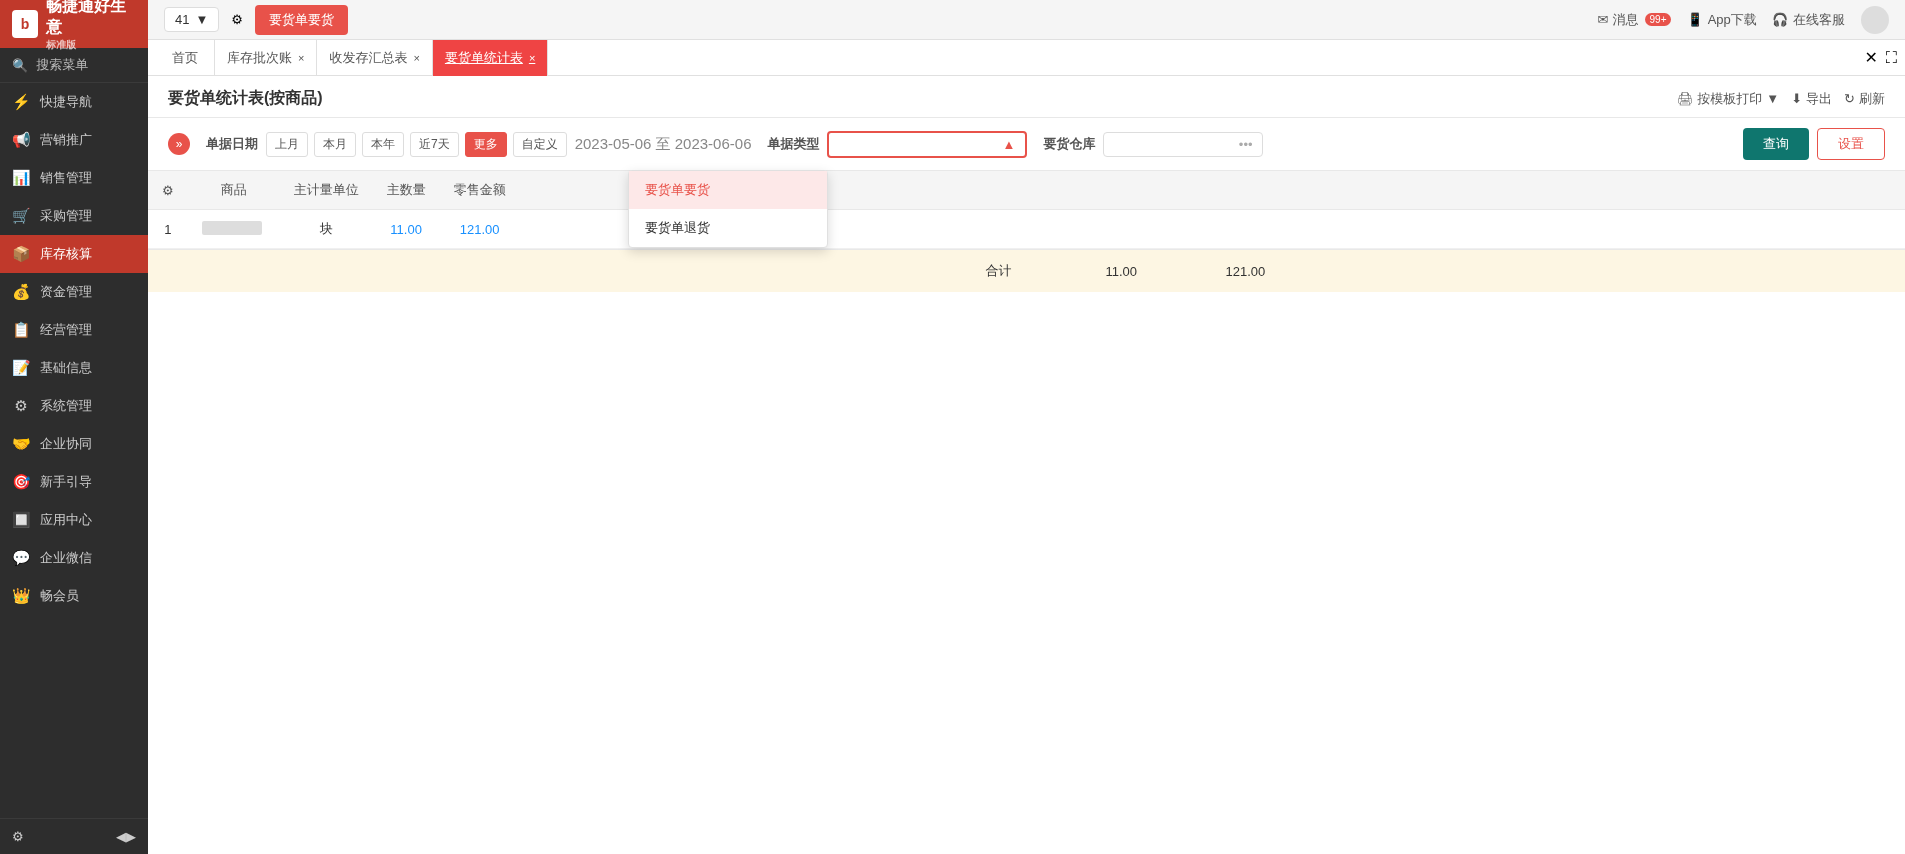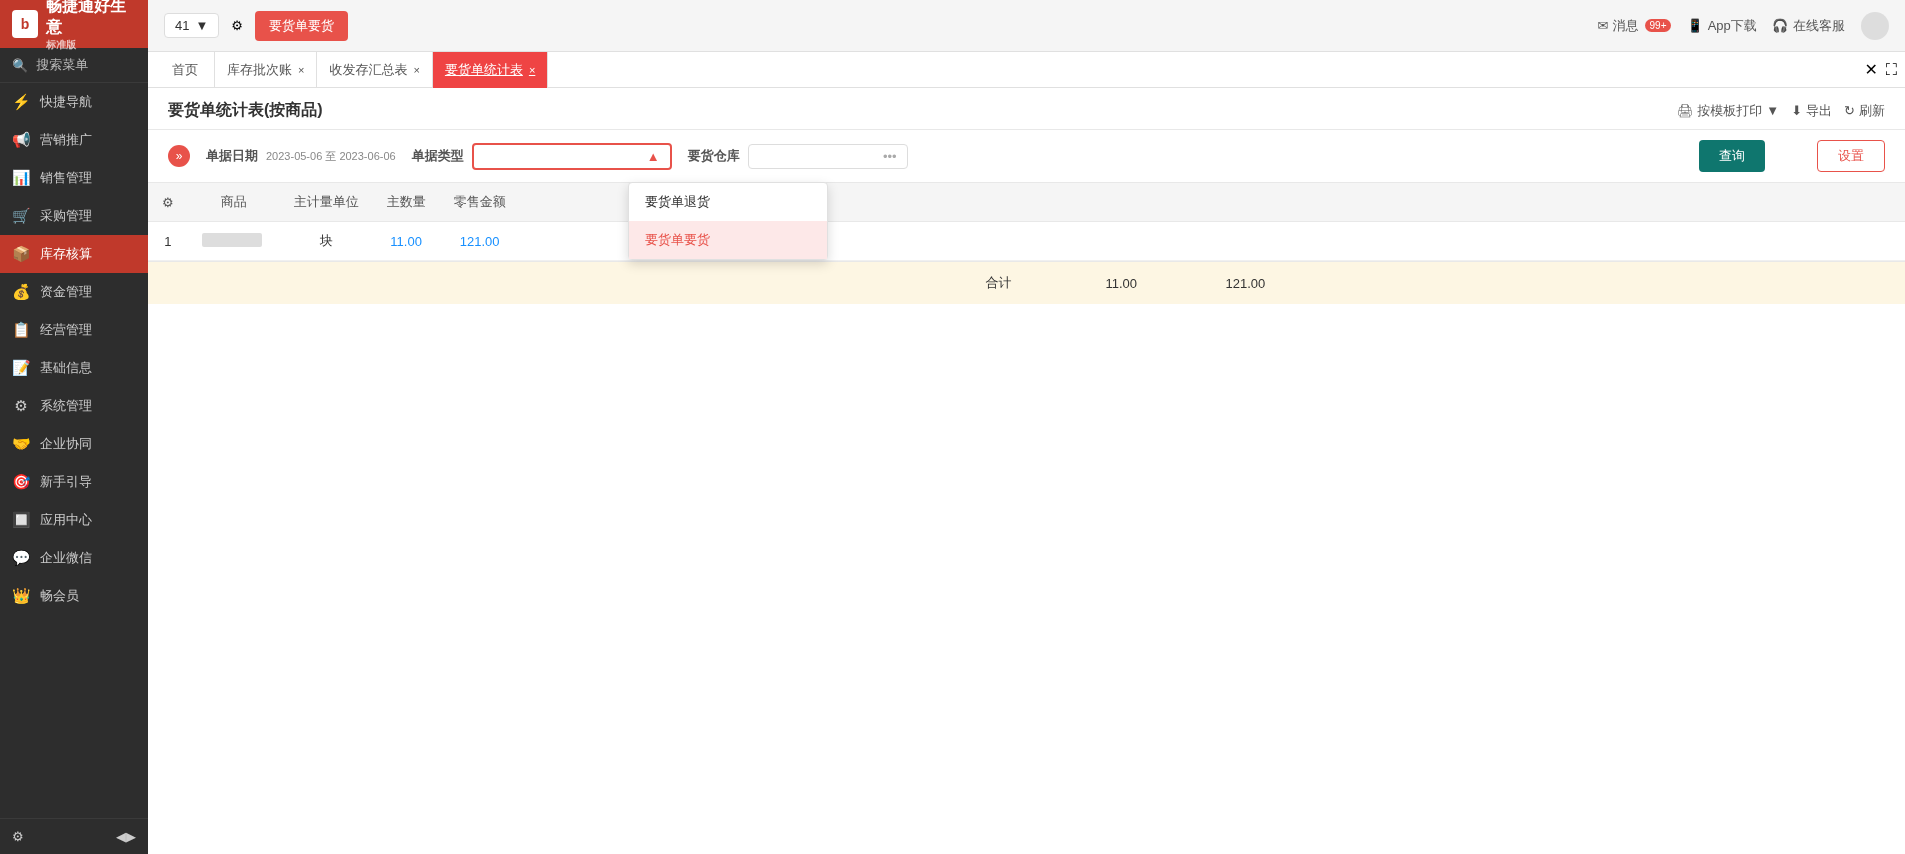--- a/index.html
+++ b/index.html
@@ -80,21 +80,21 @@
       position: relative;
     }
 
     
     .top-header {
       background: #f5f5f5;
       display: flex;
       align-items: center;
       justify-content: space-between;
       padding: 0 16px;
-      height: 52px;
+      height: 40px;
       border-bottom: 1px solid #e0e0e0;
     }
     .top-header-left { display: flex; align-items: center; gap: 12px; }
     .shop-selector {
       display: flex;
       align-items: center;
       gap: 6px;
       background: white;
       border: 1px solid #ddd;
       border-radius: 4px;
@@ -202,21 +202,21 @@
       cursor: pointer;
       font-size: 12px;
       background: white;
       color: #555;
     }
     .date-btn.more {
       background: #e8524a;
       color: white;
       border-color: #e8524a;
     }
-    .date-range { font-size: 11px; color: #888; }
+    .date-range { font-size: 15px; color: #888; }
     .filter-dropdown {
       display: flex;
       align-items: center;
       border: 2px solid #e8524a;
       border-radius: 4px;
       padding: 4px 10px;
       min-width: 200px;
       background: white;
       cursor: pointer;
       gap: 8px;
@@ -248,21 +248,20 @@
       font-size: 13px;
     }
     .settings-btn {
       background: white;
       border: 1px solid #e8524a;
       color: #e8524a;
       border-radius: 4px;
       padding: 6px 20px;
       cursor: pointer;
       font-size: 13px;
-      margin-left: 44px;
     }
 
     
     .dropdown-popup {
       position: absolute;
       top: 52px;
       left: 480px;
       background: white;
       border: 1px solid #e0e0e0;
       border-radius: 4px;
@@ -479,20 +478,28 @@
         <span>刷新</span>
       </div>
     </div>
   </div>
 
   <div class="filter-bar">
     <button class="expand-btn">»</button>
 
     <div class="filter-section">
       <span class="filter-label">单据日期</span>
+      <div class="date-btns">
+        <button class="date-btn">上月</button>
+        <button class="date-btn">本月</button>
+        <button class="date-btn">本年</button>
+        <button class="date-btn">近7天</button>
+        <button class="date-btn more">更多</button>
+        <button class="date-btn">自定义</button>
+      </div>
       <span class="date-range">2023-05-06 至 2023-06-06</span>
     </div>
 
     <div class="filter-section">
       <span class="filter-label">单据类型</span>
       <div class="filter-dropdown">
         <span style="min-width:120px;color:#333;"></span>
         <span class="chevron">▲</span>
       </div>
     </div>
@@ -504,22 +511,22 @@
         <span class="warehouse-more">•••</span>
       </div>
     </div>
 
     <div class="action-buttons">
       <button class="query-btn">查询</button>
       <button class="settings-btn">设置</button>
     </div>
 
     <div class="dropdown-popup">
+      <div class="dropdown-popup-item selected">要货单要货</div>
       <div class="dropdown-popup-item">要货单退货</div>
-      <div class="dropdown-popup-item selected">要货单要货</div>
     </div>
   </div>
 
   <div class="table-container">
     <table>
       <thead>
         <tr>
           <th style="width:50px;">⚙</th>
           <th>商品</th>
           <th>主计量单位</th>

